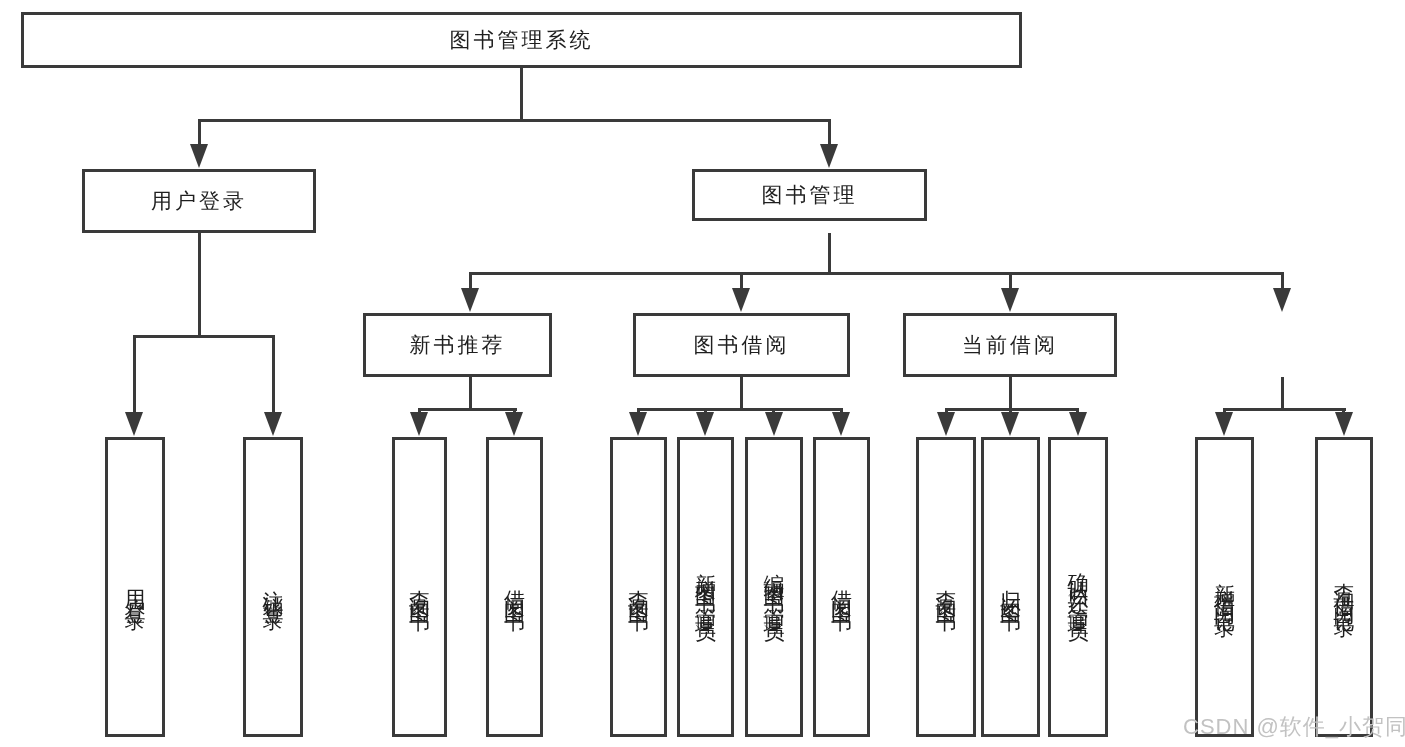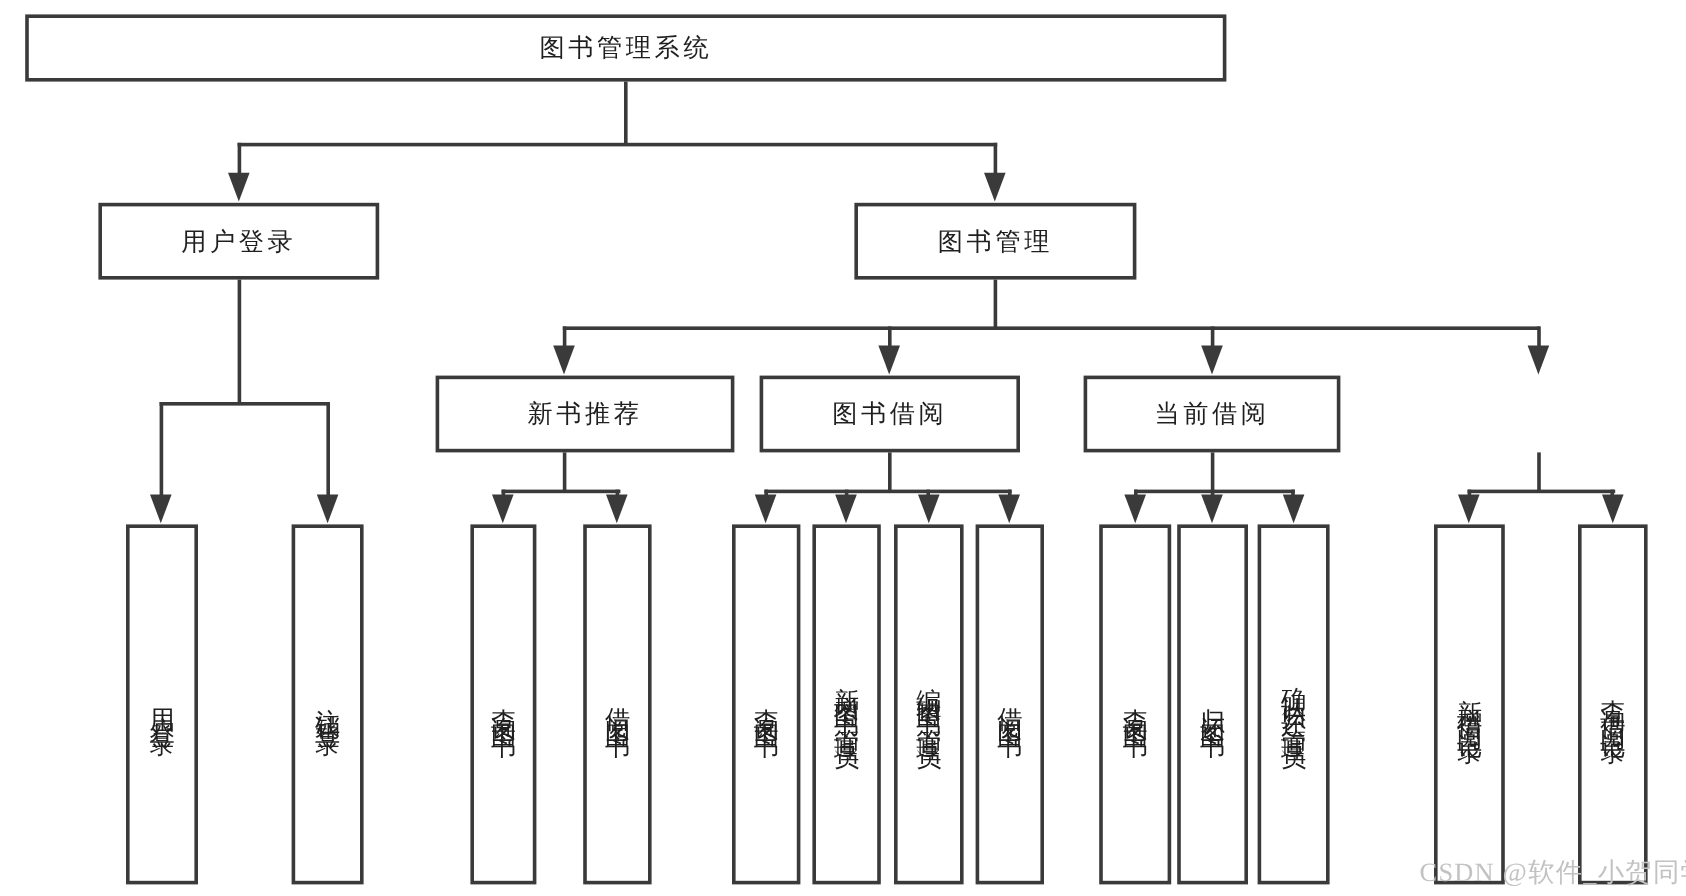--- a/index.html
+++ b/index.html
@@ -2,21 +2,21 @@
 <html style="--line: #3a3a3a; --text: #1f1f1f; --watermark: #c2c2c2; --background: #ffffff;"><head>
 <meta charset="utf-8">
 <style>
   :root { --line:#3a3a3a; --text:#1f1f1f; --watermark:#c2c2c2; --background:#ffffff; }
   * { margin:0; padding:0; }
   body { background:#fff; }
   .canvas {
     position:relative; width:1405px; height:747px; overflow:hidden;
     background:var(--background,#fff);
     color:var(--text,#1f1f1f);
-    font-family:Liberation Serif, serif;
+    font-family:Liberation Sans, sans-serif;
   }
   .box {
     position:absolute; box-sizing:border-box;
     border:3px solid var(--line,#3a3a3a); background:#fff;
     display:flex; align-items:center; justify-content:center;
     font-size:21px; letter-spacing:3px; white-space:nowrap;
   }
   .vtext {
     writing-mode:vertical-rl; text-orientation:mixed;
     font-size:21px; letter-spacing:7px; line-height:1.15; white-space:pre;
@@ -41,41 +41,41 @@
   <div class="box" style="left:21px;top:12px;width:1001px;height:56px">图书管理系统</div>
 
   <div class="line" style="left:520px;top:68px;width:3px;height:53px"></div>
   <div class="line" style="left:198px;top:119px;width:633px;height:3px"></div>
   <div class="line" style="left:198px;top:119px;width:3px;height:32px"></div>
   <div class="arrow" style="left:190px;top:144px"></div>
   <div class="line" style="left:828px;top:119px;width:3px;height:32px"></div>
   <div class="arrow" style="left:820px;top:144px"></div>
 
   <div class="box" style="left:82px;top:169px;width:234px;height:64px">用户登录</div>
-  <div class="box" style="left:712px;top:169px;width:235px;height:64px">图书管理</div>
+  <div class="box" style="left:692px;top:169px;width:235px;height:52px">图书管理</div>
 
   <div class="line" style="left:198px;top:233px;width:3px;height:104px"></div>
   <div class="line" style="left:133px;top:335px;width:142px;height:3px"></div>
   <div class="line" style="left:133px;top:335px;width:3px;height:78px"></div>
   <div class="arrow" style="left:125px;top:412px"></div>
   <div class="line" style="left:272px;top:335px;width:3px;height:78px"></div>
   <div class="arrow" style="left:264px;top:412px"></div>
 
   <div class="line" style="left:828px;top:233px;width:3px;height:41px"></div>
   <div class="line" style="left:469px;top:272px;width:814px;height:3px"></div>
   <div class="line" style="left:469px;top:272px;width:3px;height:18px"></div>
   <div class="arrow" style="left:461px;top:288px"></div>
   <div class="line" style="left:740px;top:272px;width:3px;height:18px"></div>
   <div class="arrow" style="left:732px;top:288px"></div>
   <div class="line" style="left:1009px;top:272px;width:3px;height:18px"></div>
   <div class="arrow" style="left:1001px;top:288px"></div>
   <div class="line" style="left:1281px;top:272px;width:3px;height:18px"></div>
   <div class="arrow" style="left:1273px;top:288px"></div>
 
-  <div class="box" style="left:363px;top:313px;width:249px;height:64px">新书推荐</div>
+  <div class="box" style="left:363px;top:313px;width:189px;height:64px">新书推荐</div>
   <div class="box" style="left:903px;top:313px;width:214px;height:64px">当前借阅</div>
   <div class="box" style="left:633px;top:313px;width:217px;height:64px">图书借阅</div>
 
   <div class="line" style="left:469px;top:377px;width:3px;height:33px"></div>
   <div class="line" style="left:418px;top:408px;width:99px;height:3px"></div>
   <div class="line" style="left:418px;top:408px;width:3px;height:10px"></div>
   <div class="arrow" style="left:410px;top:412px"></div>
   <div class="line" style="left:513px;top:408px;width:3px;height:10px"></div>
   <div class="arrow" style="left:505px;top:412px"></div>
 

